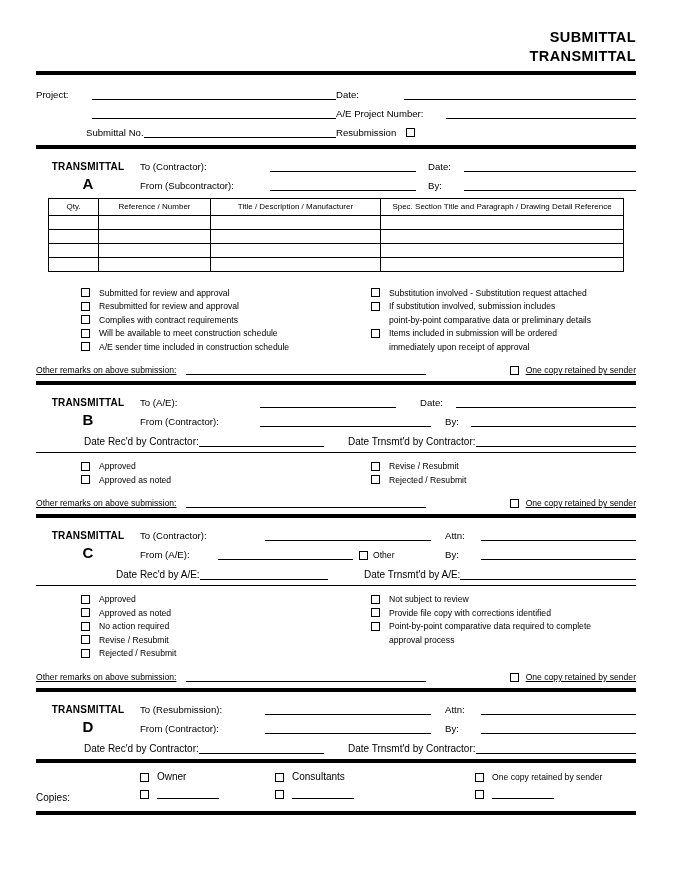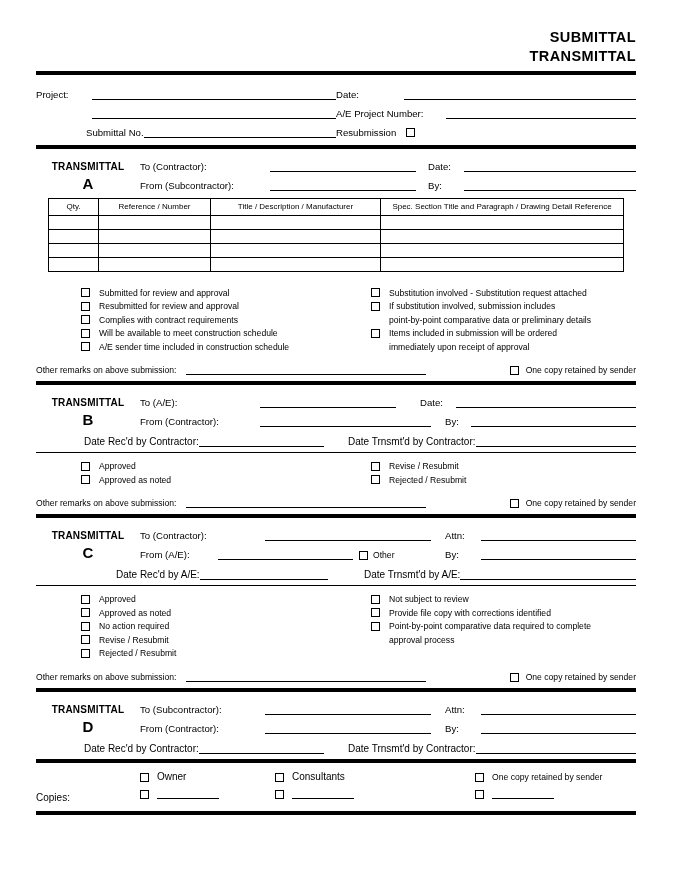--- a/index.html
+++ b/index.html
@@ -79,21 +79,21 @@
   .cb-col { width: 50%; }
   .cb-col.left { padding-left: 45px; }
   .cb-col.right { padding-left: 35px; }
   .cb-item { display: flex; align-items: flex-start; min-height: 13.5px; }
   .cb-item .cb { margin-top: 1.5px; margin-right: 9px; }
   .cb-txt { font-size: 8.6px; line-height: 13.5px; white-space: nowrap; }
   .cb-cont { font-size: 8.6px; line-height: 13.5px; padding-left: 18px; white-space: nowrap; }
 
   
   .remarks { display: flex; align-items: flex-end; padding: 4px 0 6px 0; }
-  .remarks .lbl { font-size: 8.6px; }
+  .remarks .lbl { font-size: 8.6px; text-decoration: underline; }
   .remarks .rfill { border-bottom: 1px solid #000; width: 240px; height: 11px; margin-left: 10px; }
   .remarks .gap { flex: 1; }
   .onecopy { display: flex; align-items: center; }
   .onecopy .cb { margin-right: 7px; }
   .onecopy .lbl { font-size: 8.6px; }
 
   
   .daterow { display: flex; align-items: flex-end; height: 20px; }
   .daterow .half { width: 50%; display: flex; align-items: flex-end; justify-content: flex-start; }
   .daterow .lbl { font-size: 10px; }
@@ -446,21 +446,21 @@
       <span class="cb"></span>
       <span class="lbl">One copy retained by sender</span>
     </span>
   </div>
   <div class="rule-thick"></div>
 
   <div class="tband">
     <div class="tband-row">
       <div class="tcol-tag">TRANSMITTAL</div>
       <div class="tcol-field">
-        <span class="lbl" style="width:125px">To (Subcontractor):</span>
+        <span class="lbl" style="width:125px">To (Resubmission):</span>
         <span class="fill"></span>
       </div>
       <div class="tcol-field" style="max-width:205px">
         <span class="lbl" style="width:50px;padding-left:14px">Attn:</span>
         <span class="fill"></span>
       </div>
     </div>
     <div class="tband-row">
       <div class="tcol-tag letter">D</div>
       <div class="tcol-field">

